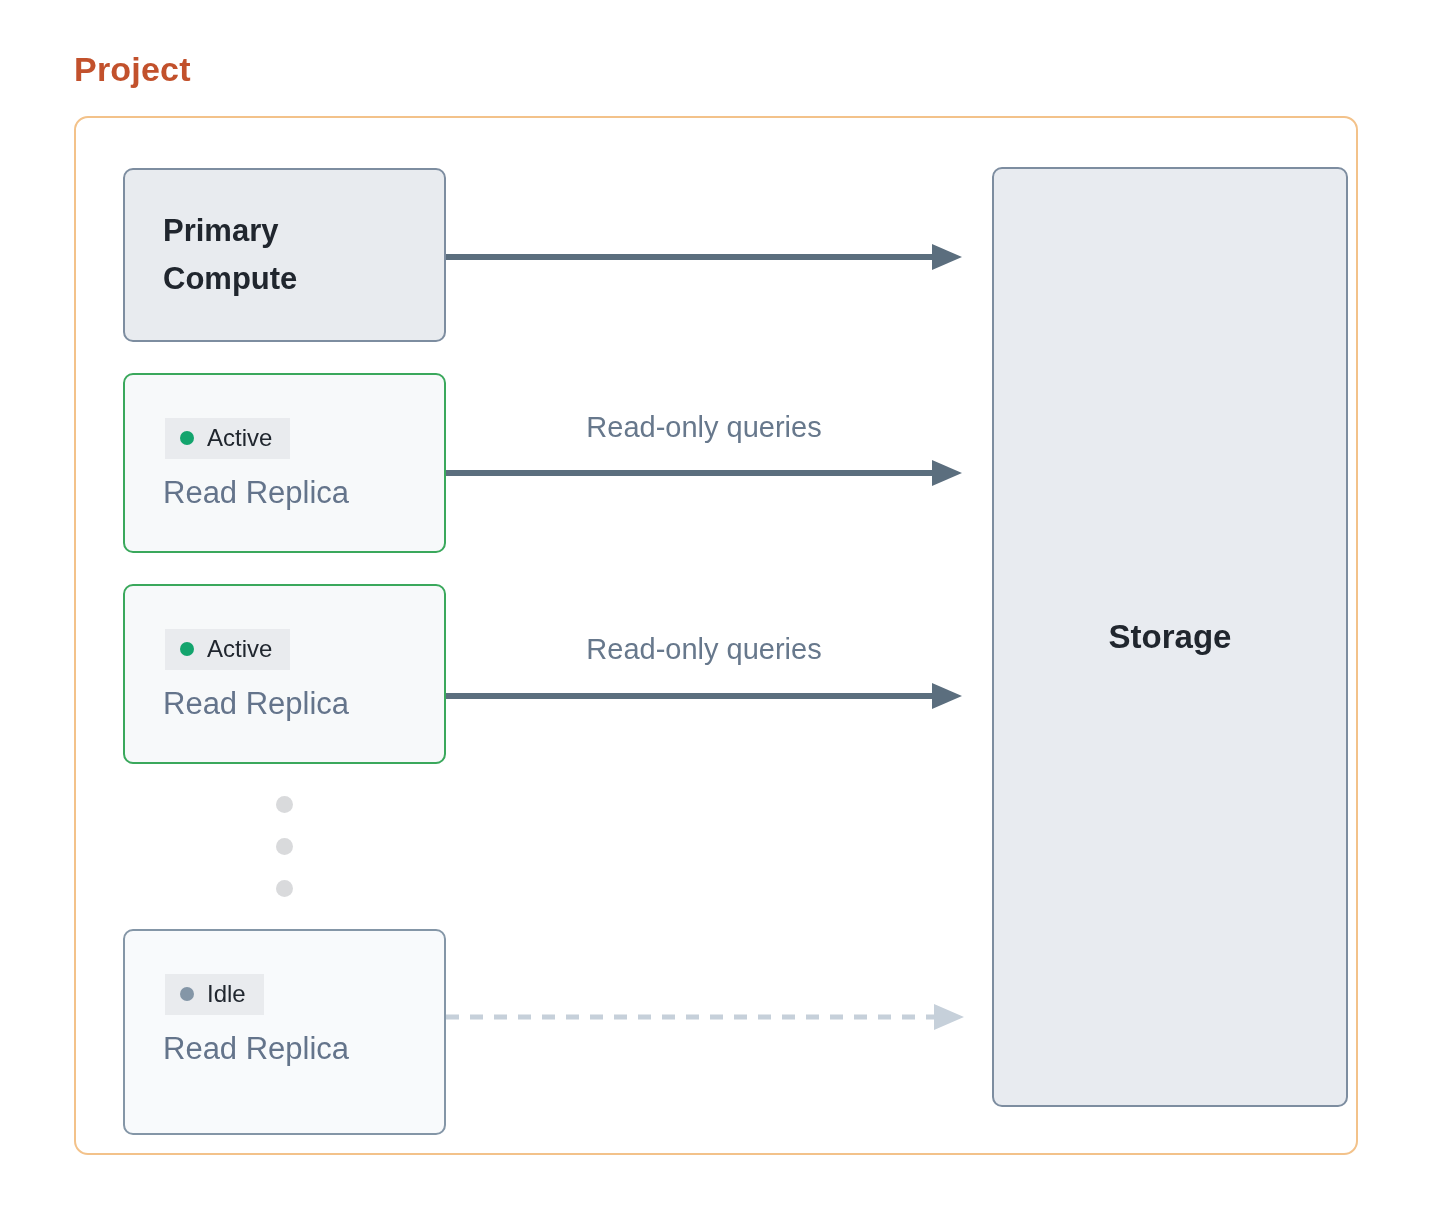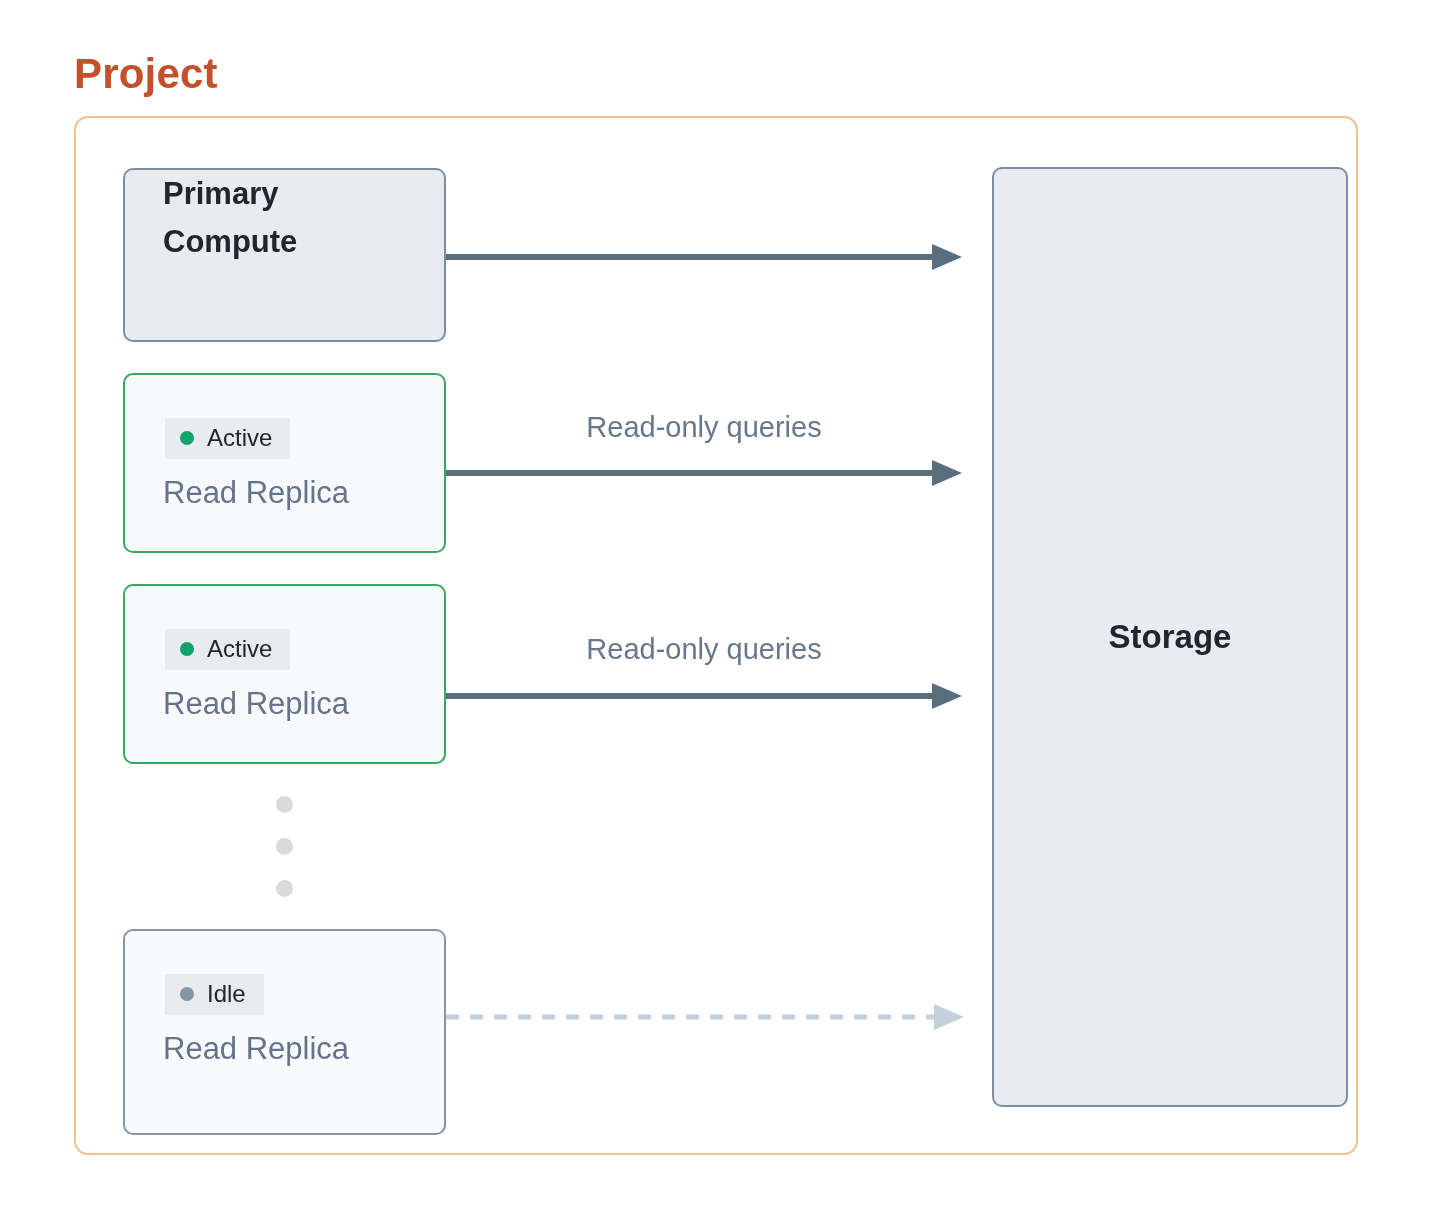--- a/index.html
+++ b/index.html
@@ -22,31 +22,31 @@
     --dots:#d9dadc;
   }
   *{box-sizing:border-box;}
   html,body{margin:0;padding:0;}
   body{
     width:1432px;height:1220px;position:relative;background:#ffffff;
     font-family:"Liberation Sans","DejaVu Sans",sans-serif;overflow:hidden;
   }
   .page-title{
     position:absolute;left:74px;top:50px;margin:0;
-    font-size:42px;font-weight:700;color:var(--accent);letter-spacing:.2px;
+    font-size:34px;font-weight:700;color:var(--accent);letter-spacing:.2px;
   }
   .project-box{
     position:absolute;left:74px;top:116px;width:1284px;height:1039px;
     border:2px solid var(--container-border);border-radius:14px;background:#ffffff;
   }
   .node{position:absolute;border-radius:10px;}
   .node-primary{
     left:47px;top:50px;width:323px;height:174px;
     background:var(--node-fill);border:2px solid var(--node-border);
-    display:flex;align-items:flex-start;
+    display:flex;align-items:center;
   }
   .node-primary .node-title{
     padding-left:38px;max-width:240px;
     font-size:31px;line-height:48px;font-weight:700;color:var(--text-dark);
   }
   .node-replica{width:323px;left:47px;height:180px;background:var(--replica-fill);}
   .replica-1{top:255px;border:2px solid var(--active-border);}
   .replica-2{top:466px;border:2px solid var(--active-border);}
   .replica-idle{top:811px;height:206px;background:var(--idle-fill);border:2px solid var(--idle-border);}
   .status-badge{

